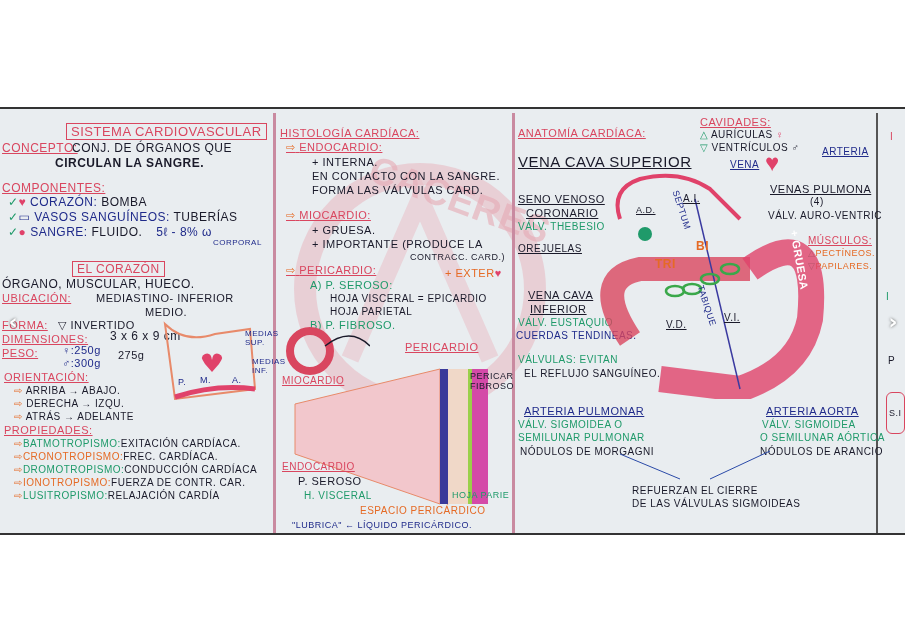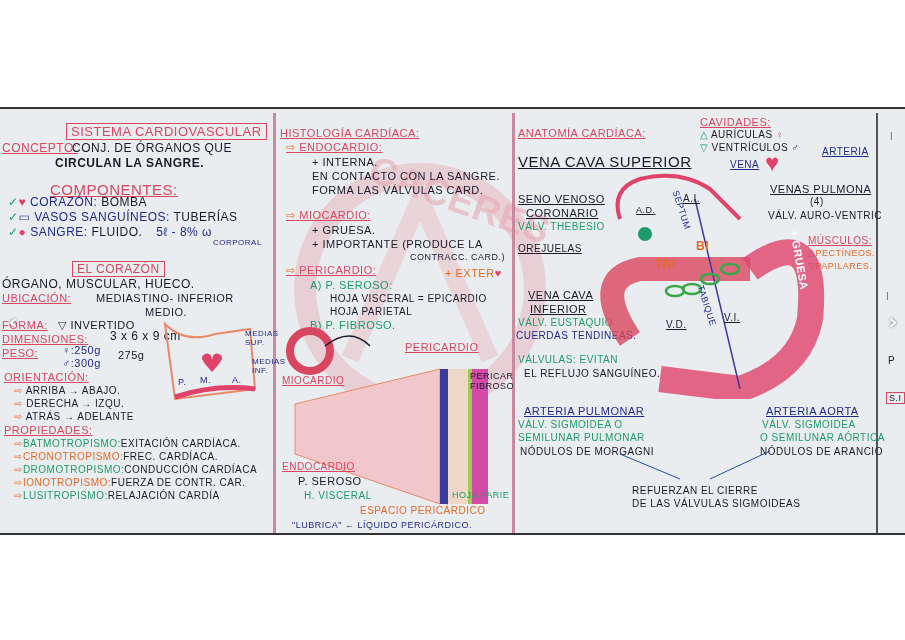--- a/index.html
+++ b/index.html
@@ -27,21 +27,21 @@
     <div class="t" style="left:365px;top:70px;font-size:38px;font-weight:bold;color:#e6a9b4;opacity:.6;transform:rotate(20deg);">CACERES</div>
 
     <div class="divider" style="left:273px;"></div>
     <div class="divider" style="left:512px;"></div>
     <div class="divider" style="left:876px;background:#555;width:2px;"></div>
 
     <div class="t red boxed" style="left:66px;top:14px;font-size:13px;">SISTEMA CARDIOVASCULAR</div>
     <div class="t red u" style="left:2px;top:32px;font-size:12px;">CONCEPTO:</div>
     <div class="t blk" style="left:72px;top:32px;font-size:12px;">CONJ. DE ÓRGANOS QUE</div>
     <div class="t blk" style="left:55px;top:47px;font-size:12px;font-weight:bold;">CIRCULAN LA SANGRE.</div>
-    <div class="t red u" style="left:2px;top:72px;font-size:15px;margin-left:48px;">COMPONENTES:</div>
+    <div class="t red u" style="left:2px;top:72px;font-size:12px;">COMPONENTES:</div>
 
     <div class="t" style="left:8px;top:86px;font-size:12px;">
       <span class="grn">✓</span><span class="pink">♥</span>
       <span class="blue">CORAZÓN:</span>
       <span class="blk">BOMBA</span>
     </div>
     <div class="t" style="left:8px;top:101px;font-size:12px;">
       <span class="grn">✓</span><span class="blue">▭</span>
       <span class="blue">VASOS SANGUÍNEOS:</span>
       <span class="blk">TUBERÍAS</span>
@@ -192,18 +192,18 @@
       <line x1="20" y1="5" x2="80" y2="30" stroke="#2a4aa8" stroke-width="1"></line>
       <line x1="170" y1="2" x2="110" y2="30" stroke="#2a4aa8" stroke-width="1"></line>
     </svg>
     <div class="t blk" style="left:632px;top:376px;font-size:10px;">REFUERZAN EL CIERRE</div>
     <div class="t blk" style="left:632px;top:389px;font-size:10px;">DE LAS VÁLVULAS SIGMOIDEAS</div>
 
     <div class="t red" style="left:890px;top:22px;font-size:10px;">I</div>
     <div class="t grn" style="left:886px;top:182px;font-size:10px;">I</div>
     <div class="t red u" style="left:888px;top:228px;font-size:10px;margin-left:21px;">IN</div>
     <div class="t blk" style="left:888px;top:246px;font-size:10px;">P</div>
-    <div class="t blk boxed" style="left:886px;top:283px;font-size:9px;padding:0 2px;">S.I</div>
+    <div class="t blk boxed" style="left:886px;top:283px;font-size:9px;padding:15px 2px;border-radius:6px;">S.I</div>
 
     <div class="nav" style="left:4px;top:200px;">‹</div>
     <div class="nav" style="left:884px;top:200px;">›</div>
   </div>
 </div>
 
 </body></html>

